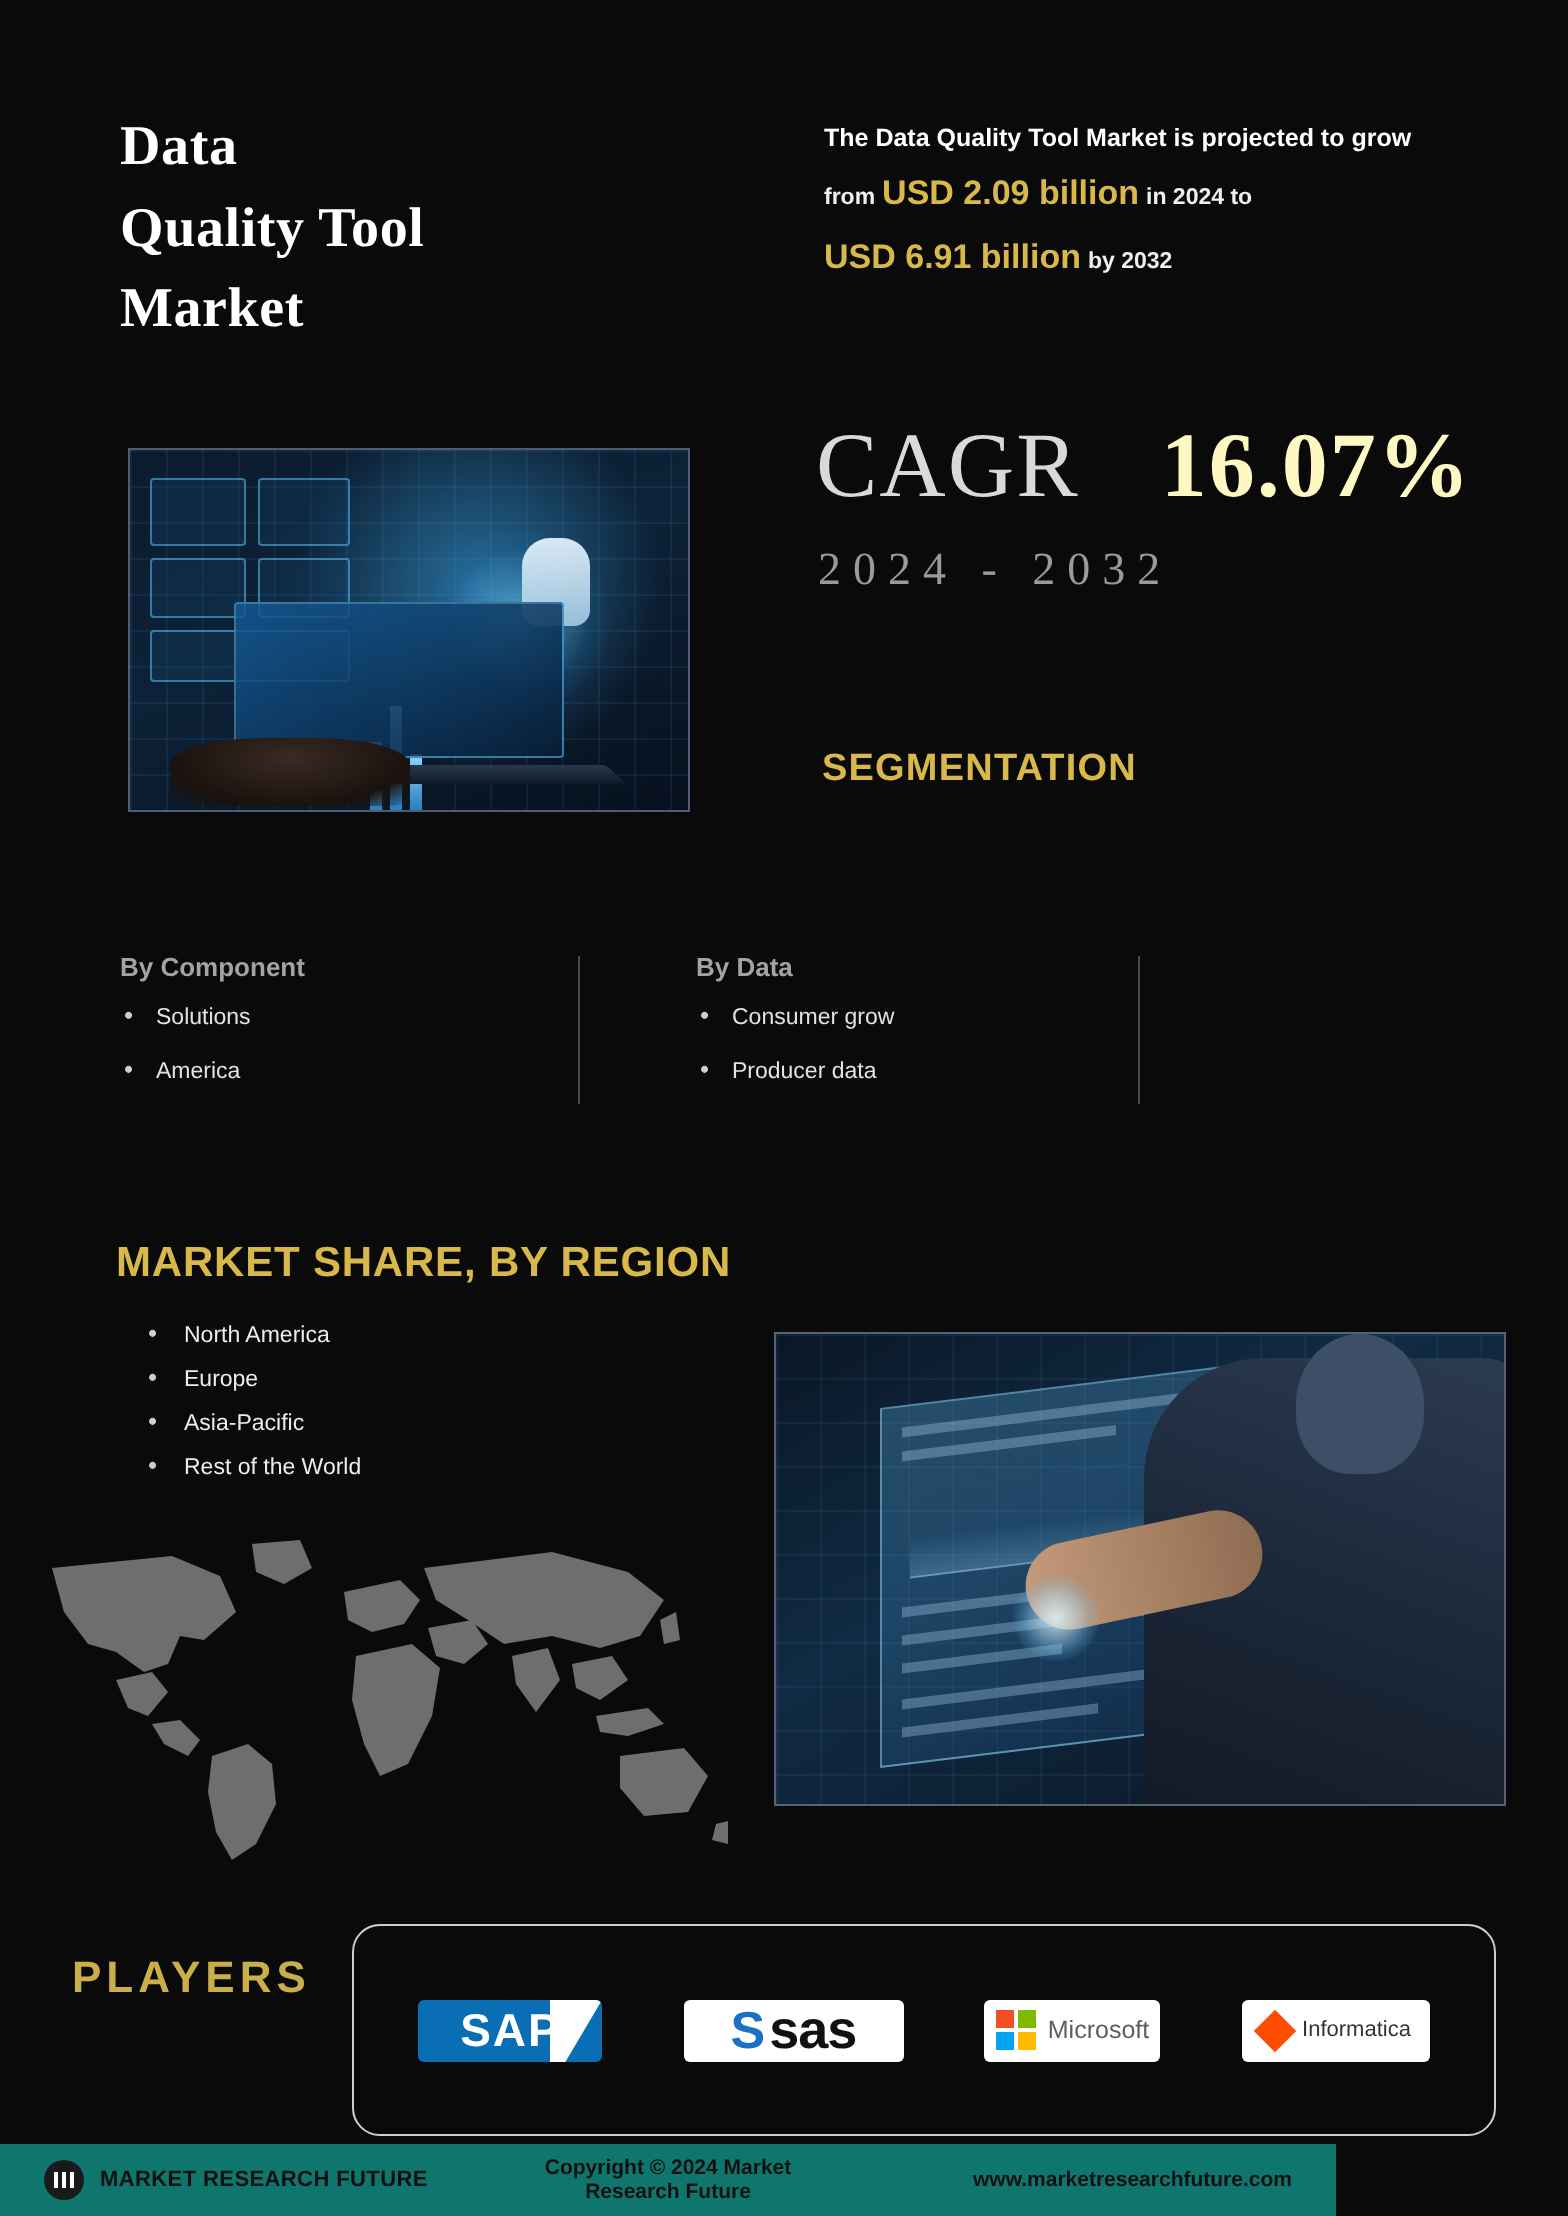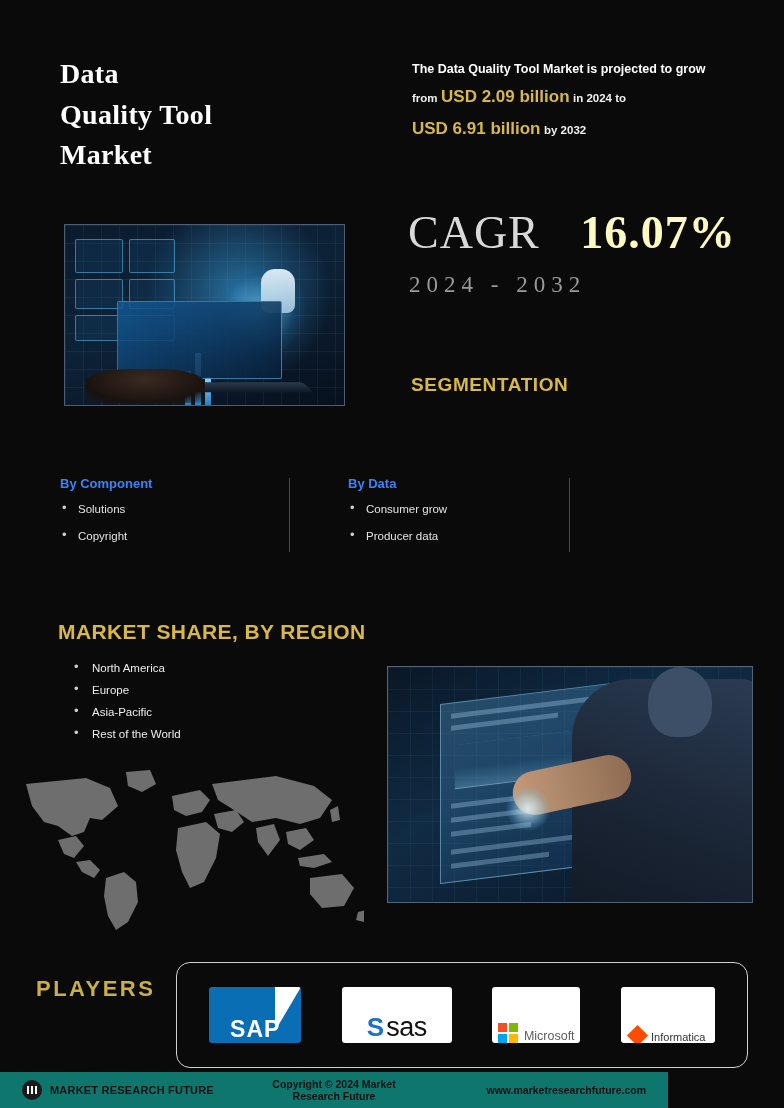--- a/index.html
+++ b/index.html
@@ -152,21 +152,21 @@
   .seg-col { position: relative; padding-right: 16px; }
   .seg-col.c1 { width: 230px; }
   .seg-col.c2 { width: 280px; padding-left: 58px; }
   .seg-col.c3 { width: 190px; padding-left: 24px; }
   .seg-col .divider {
     position: absolute; right: 0; top: 2px;
     width: 1px; height: 74px;
     background: #4a4a4a;
   }
   .seg-title {
-    color: #3b82f6;
+    color: #a3a3a3;
     font-size: 13px;
     font-weight: bold;
     margin-bottom: 12px;
   }
   .seg-list { list-style: none; }
   .seg-list li {
     color: #e2e2e2;
     font-size: 11.5px;
     line-height: 1.1;
     margin-bottom: 14px;
@@ -297,23 +297,23 @@
     border: 1.5px solid #cfcfcf;
     border-radius: 14px;
     display: flex;
     align-items: center;
     justify-content: space-around;
     padding: 0 12px;
   }
   .logo {
     background: #ffffff;
     border-radius: 3px;
-    height: 56px;
+    height: 31px;
     display: flex;
-    align-items: flex-end;
+    align-items: center;
     justify-content: center;
     overflow: hidden;
     position: relative;
   }
   .logo-sap { width: 92px; background: #0a6eb4; }
   .logo-sap .sap-text {
     color: #ffffff; font-weight: bold; font-size: 23px; letter-spacing: 1px;
     font-family: "Liberation Sans", sans-serif;
   }
   .logo-sap::after {
@@ -321,21 +321,21 @@
     border-style: solid; border-width: 44px 26px 0 0;
     border-color: #ffffff transparent transparent transparent;
   }
   .logo-experian { width: 96px; flex-direction: column; }
   .logo-experian .e1 { color: #26255e; font-size: 14px; font-weight: bold; }
   .logo-experian .e2 { color: #2b2a63; font-size: 11px; }
   .logo-sas { width: 110px; }
   .logo-sas .sas-mark {
     color: #1c71c6; font-size: 26px; font-weight: bold; margin-right: 2px;
   }
-  .logo-sas .sas-text { color: #111; font-size: 27px; font-weight: normal; letter-spacing: -0.5px; }
+  .logo-sas .sas-text { color: #111; font-size: 27px; font-weight: bold; letter-spacing: -0.5px; }
   .logo-ms { width: 88px; }
   .logo-ms .grid2 {
     display: grid; grid-template-columns: 9px 9px; grid-template-rows: 9px 9px;
     gap: 2px; margin-right: 6px;
   }
   .logo-ms .grid2 span { display: block; }
   .logo-ms .s1 { background: #f25022; }
   .logo-ms .s2 { background: #7fba00; }
   .logo-ms .s3 { background: #00a4ef; }
   .logo-ms .s4 { background: #ffb900; }
@@ -429,21 +429,21 @@
   </div>
   <div class="cagr-years">2024 - 2032</div>
 
   <div class="segmentation">SEGMENTATION</div>
 
   <div class="seg-wrap">
     <div class="seg-col c1">
       <div class="seg-title">By Component</div>
       <ul class="seg-list">
         <li>Solutions</li>
-        <li>Copyright</li>
+        <li>America</li>
       </ul>
       <div class="divider"></div>
     </div>
     <div class="seg-col c2">
       <div class="seg-title">By Data</div>
       <ul class="seg-list">
         <li>Consumer grow</li>
         <li>Producer data</li>
       </ul>
       <div class="divider"></div>

